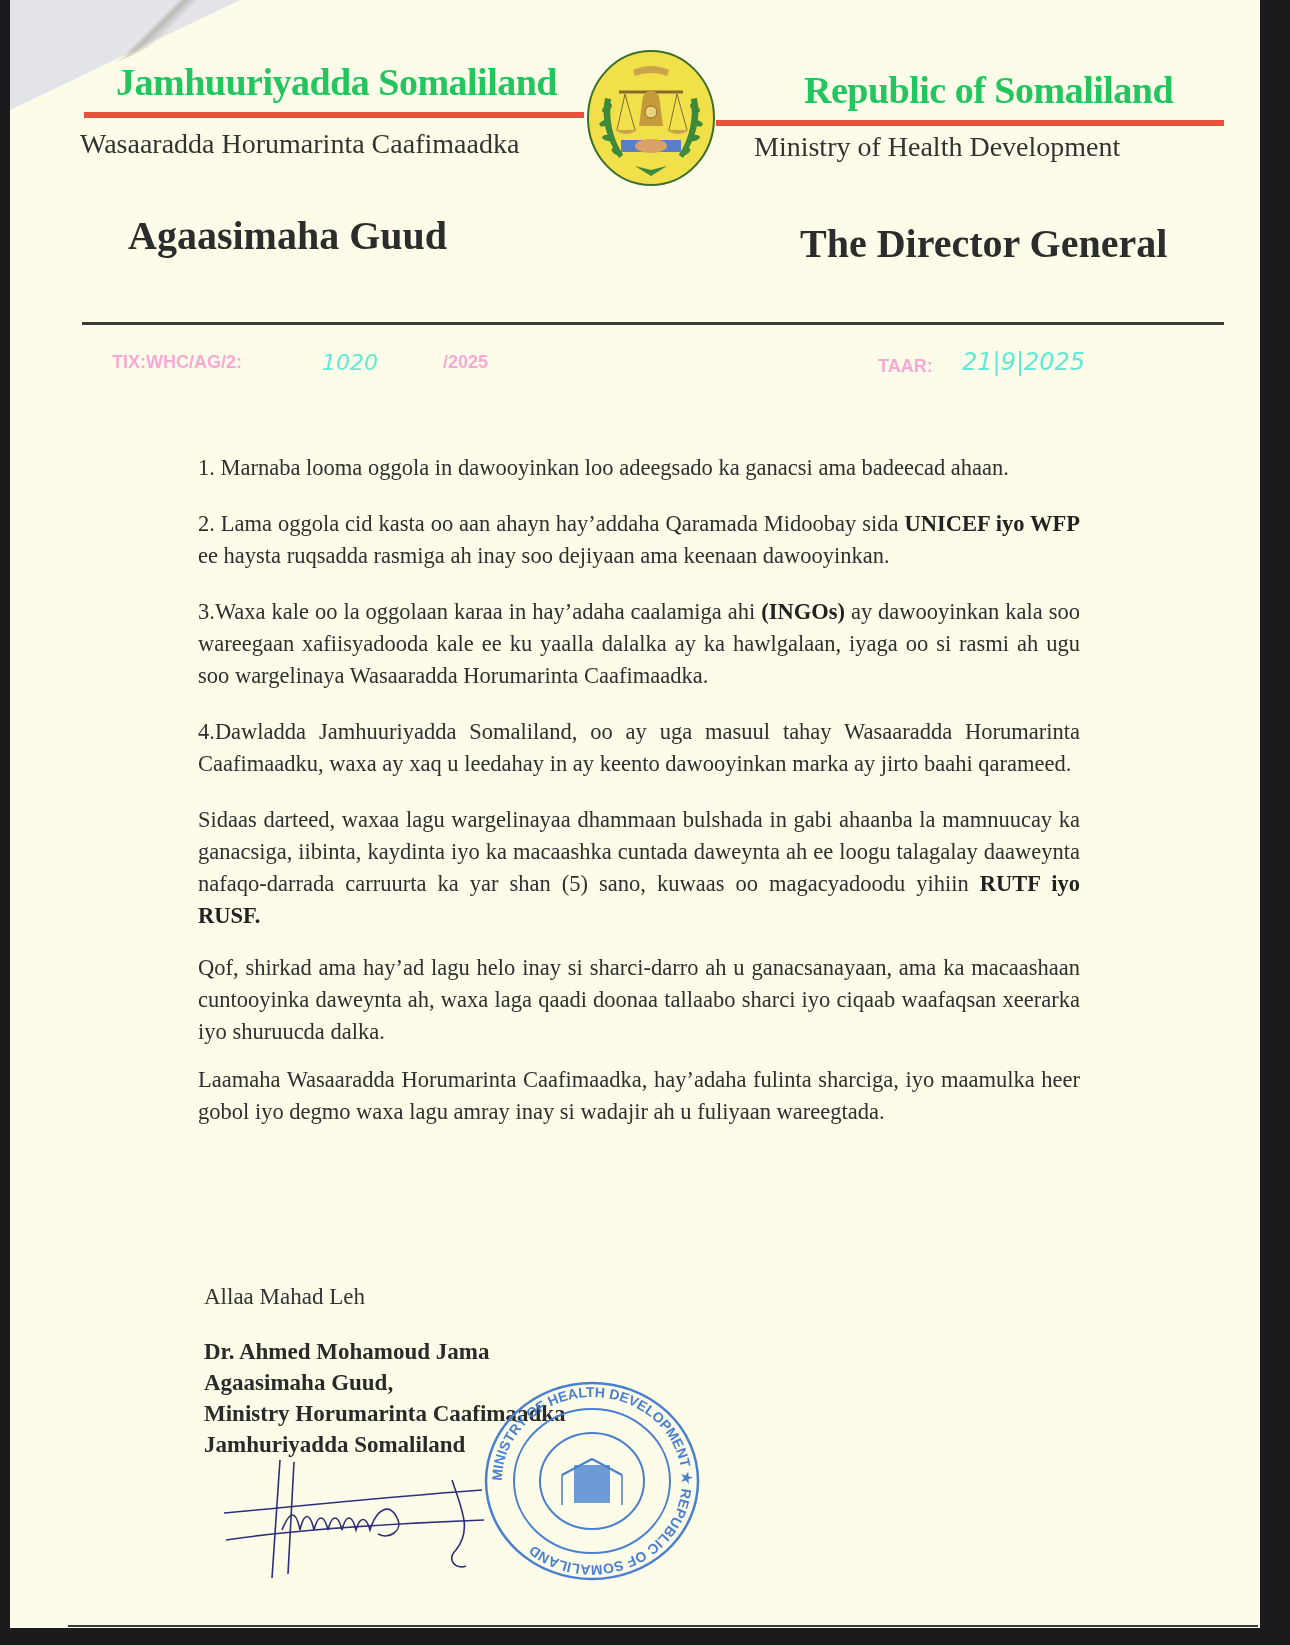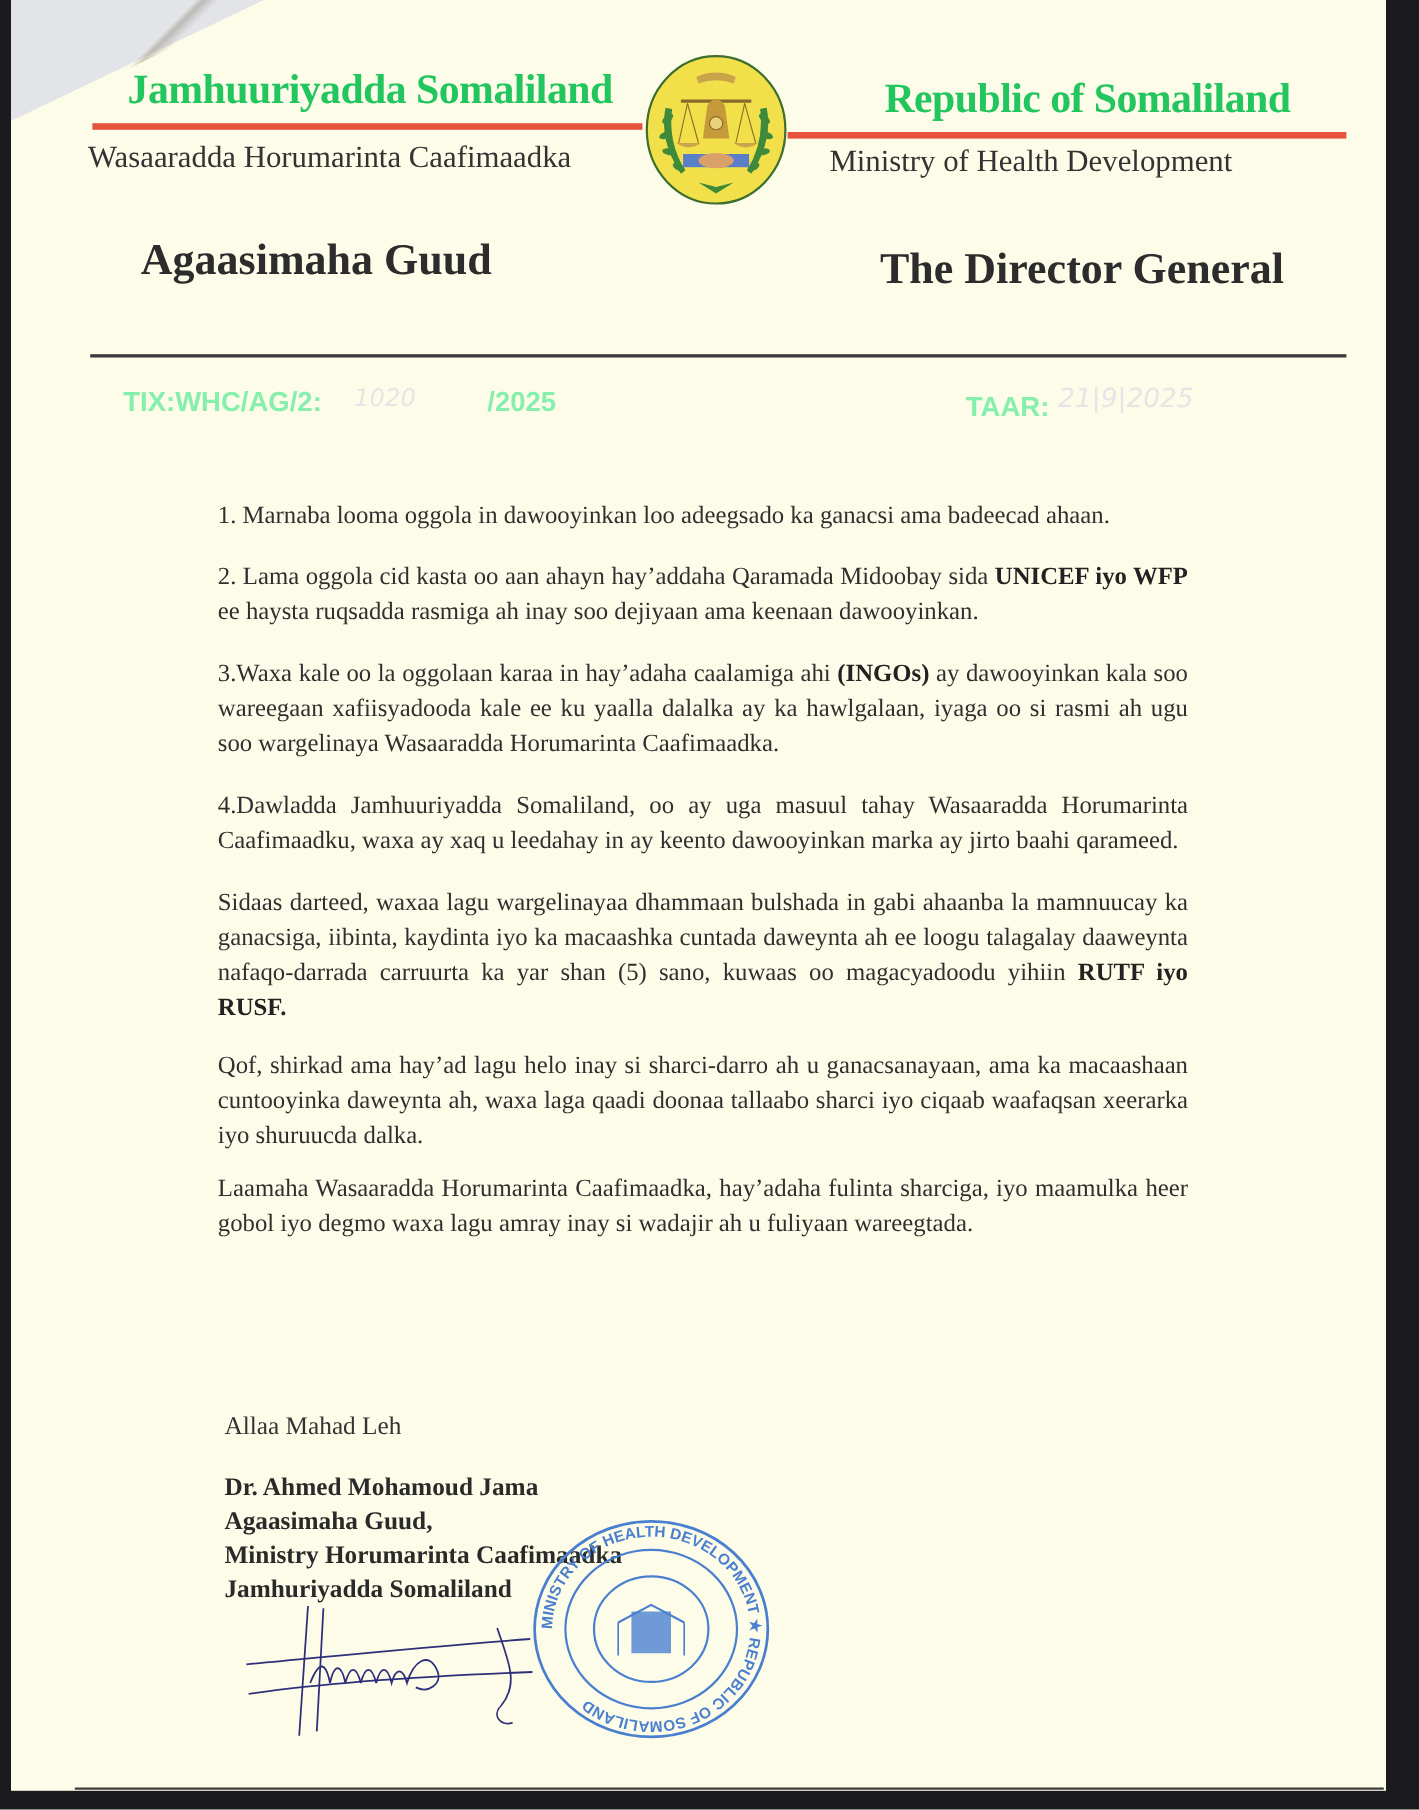--- a/index.html
+++ b/index.html
@@ -23,22 +23,22 @@
   }
   .right-edge {
     position:absolute; left:1260px; top:0; width:30px; height:1628px; background:#1b1b1d;
   }
   .abs { position:absolute; }
   .hdr-big { font-weight:bold; font-size:38px; color:#22c55e; letter-spacing:-0.5px; }
   .hdr-sub { font-size:28px; color:#333; }
   .hdr-title { font-weight:bold; font-size:40px; color:#2c2c2c; }
   .red-line { background:#e5533d; height:6px; }
   .black-line { background:#3a3a3a; height:3px; }
-  .ref { font-family:"Liberation Sans", sans-serif; font-weight:bold; font-size:25px; color:#86efac; }
-  .hand { font-family:"DejaVu Sans", sans-serif; color:#e5e5e5; font-size:24px; font-style:italic; }
+  .ref { font-family:"Liberation Sans", sans-serif; font-weight:bold; font-size:18px; color:#f9a8d4; }
+  .hand { font-family:"DejaVu Sans", sans-serif; color:#5eead4; font-size:24px; font-style:italic; }
   .body-text {
     position:absolute; left:198px; width:882px; font-size:22.5px; color:#2f2f2f;
     line-height:32px; text-align:justify;
   }
   .para { margin:0 0 24px 0; }
   .para b { color:#222; }
   .closing { font-size:23px; color:#333; }
   .sig-block { font-weight:bold; font-size:23px; color:#2a2a2a; line-height:31px; }
   .seal {
     position:absolute; left:585px; top:48px; width:132px; height:140px;

